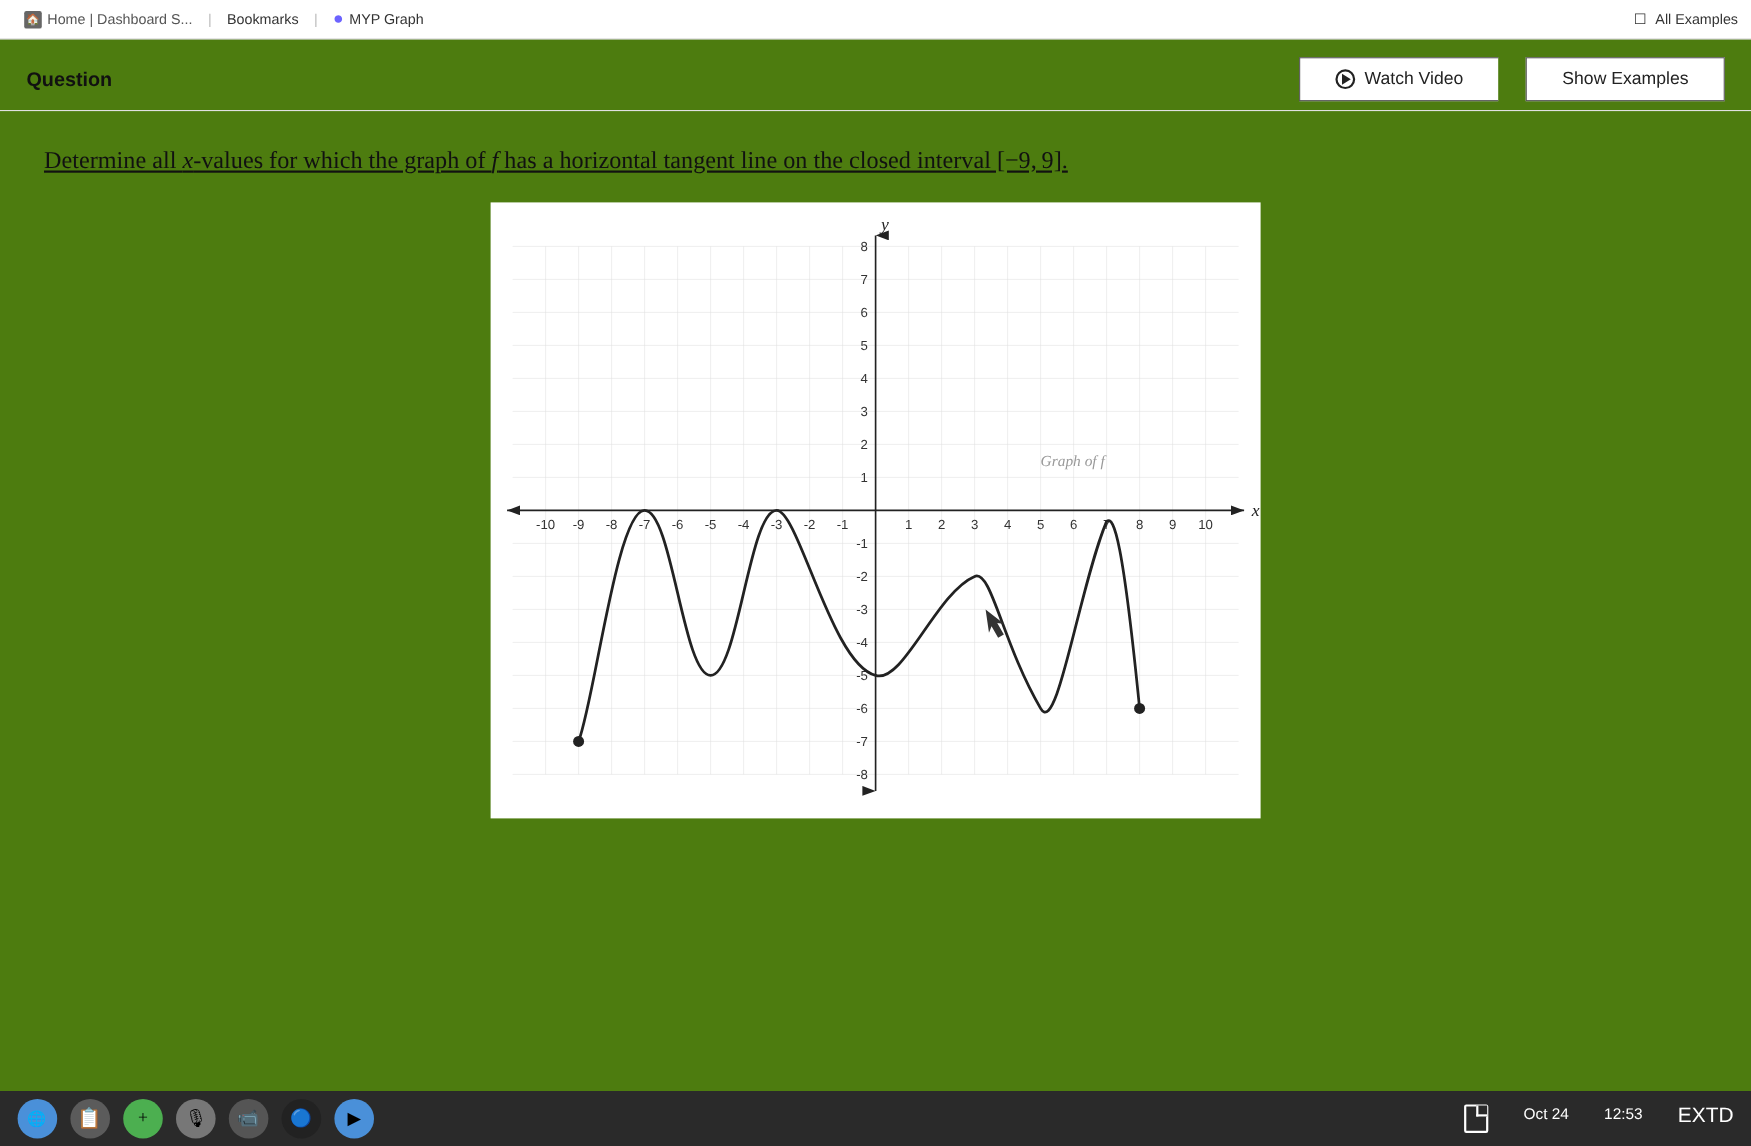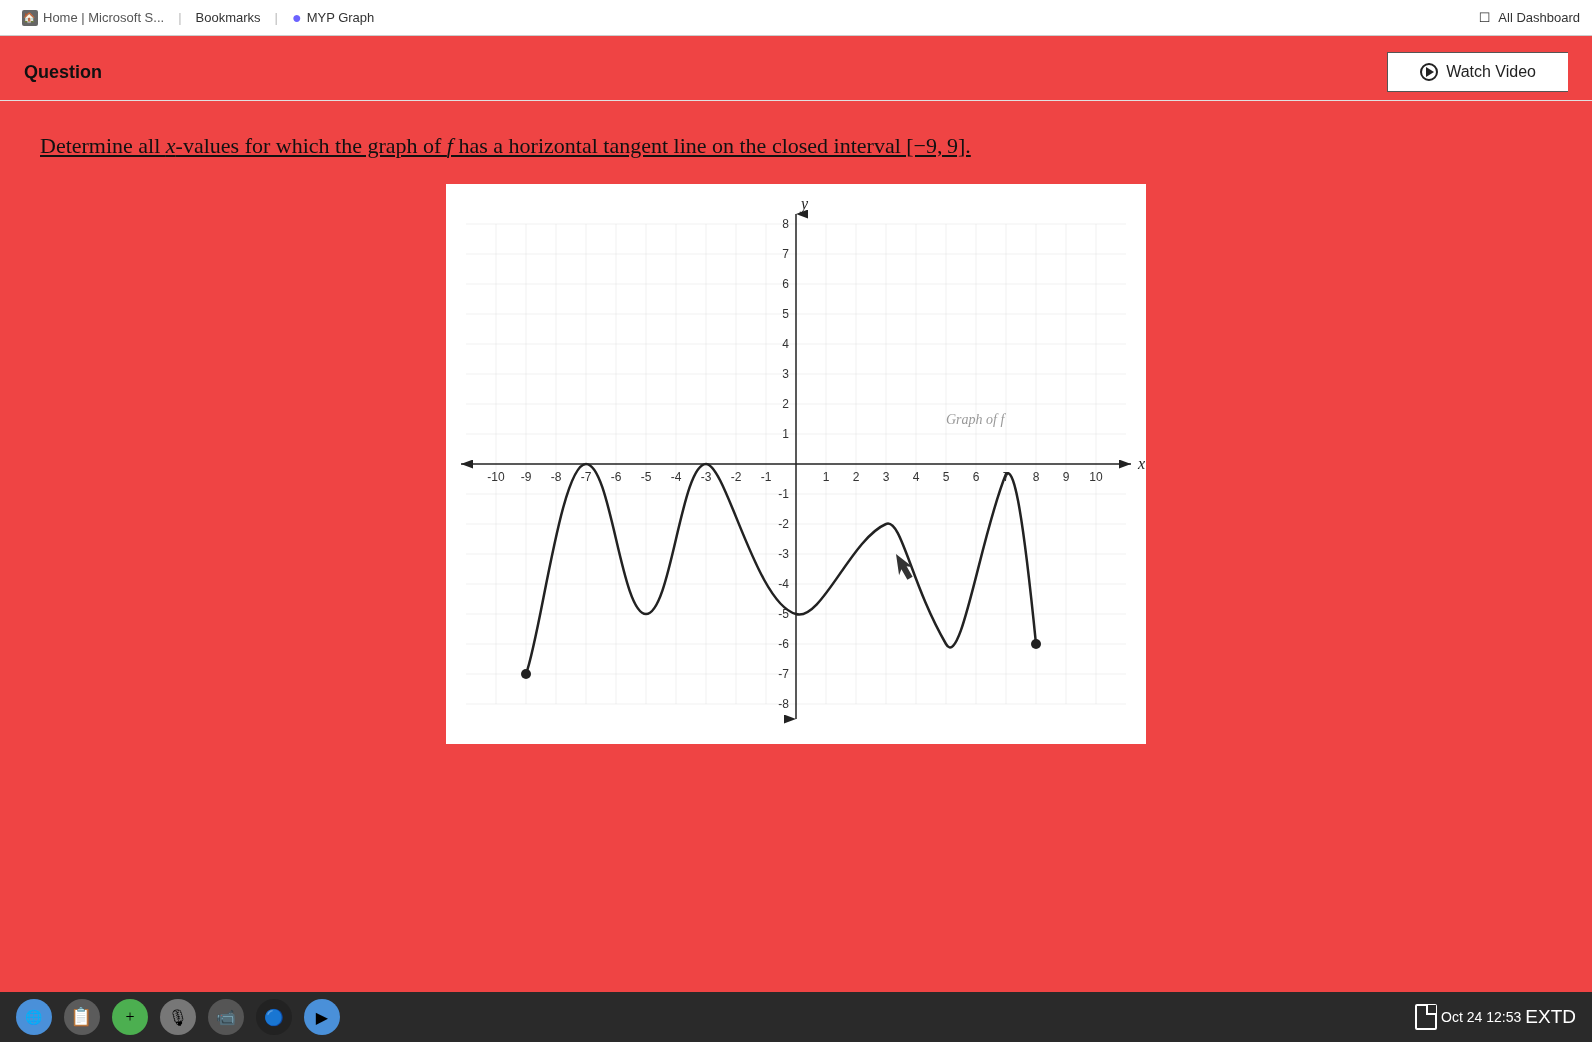--- a/index.html
+++ b/index.html
@@ -47,21 +47,21 @@
     .nav-right {
       display: flex;
       align-items: center;
       gap: 8px;
       font-size: 13px;
       color: #333;
     }
 
     
     .main-content {
-      background: #ef4444;
+      background: #4d7c0f;
       margin: 0;
       padding: 0;
       height: calc(1042px - 36px - 50px);
     }
 
     
     .question-header {
       display: flex;
       align-items: center;
       justify-content: space-between;
@@ -146,22 +146,21 @@
       width: 36px; height: 36px;
       border-radius: 50%;
       display: flex;
       align-items: center;
       justify-content: center;
       font-size: 18px;
     }
     .taskbar-spacer { flex: 1; }
     .taskbar-right {
       display: flex;
-      align-items: center;
-      gap: 4px;
+      gap: 32px;
       color: #fff;
       font-family: Arial, sans-serif;
       font-size: 14px;
     }
     .taskbar-doc-icon {
       width: 22px; height: 26px;
       border: 2px solid #fff;
       border-radius: 2px;
       position: relative;
     }
@@ -180,48 +179,51 @@
       font-size: 19px;
       font-family: Arial, sans-serif;
     }
   </style>
 </head>
 <body>
 
 <div class="top-nav">
   <div class="nav-home nav-item">
     <span class="nav-home-icon">🏠</span>
-    <span>Home | Microsoft S...</span>
+    <span>Home | Dashboard S...</span>
   </div>
   <span style="color:#bbb;padding:0 4px;">|</span>
   <div class="nav-item">
     <span>Bookmarks</span>
   </div>
   <span style="color:#bbb;padding:0 4px;">|</span>
   <div class="nav-item" style="display:flex;align-items:center;gap:5px;">
     <span style="color:#6c63ff;font-size:16px;">●</span>
     <span>MYP Graph</span>
   </div>
   <div class="nav-spacer"></div>
   <div class="nav-right">
     <span>☐</span>
-    <span>All Dashboard</span>
+    <span>All Examples</span>
   </div>
 </div>
 
 <div class="main-content">
 
   <div class="question-header">
     <span class="question-label">Question</span>
     <div class="header-buttons">
       <button class="header-btn">
         <span class="play-circle">
           <span class="play-triangle"></span>
         </span>
         <span>Watch Video</span>
+      </button>
+      <button class="header-btn">
+        <span>Show Examples</span>
       </button>
     </div>
   </div>
 
   <div class="question-text-area">
     <p class="question-text">
       Determine all <em>x</em>-values for which the graph of <em>f</em> has a horizontal tangent line on the closed interval [−9, 9].
     </p>
   </div>
 

